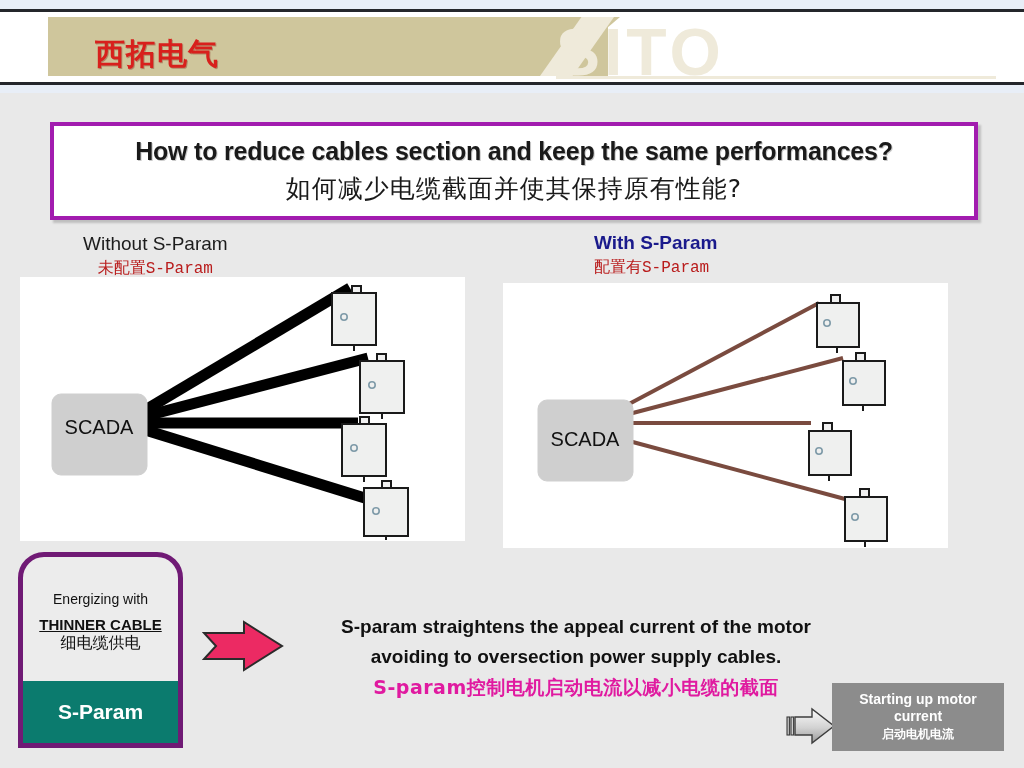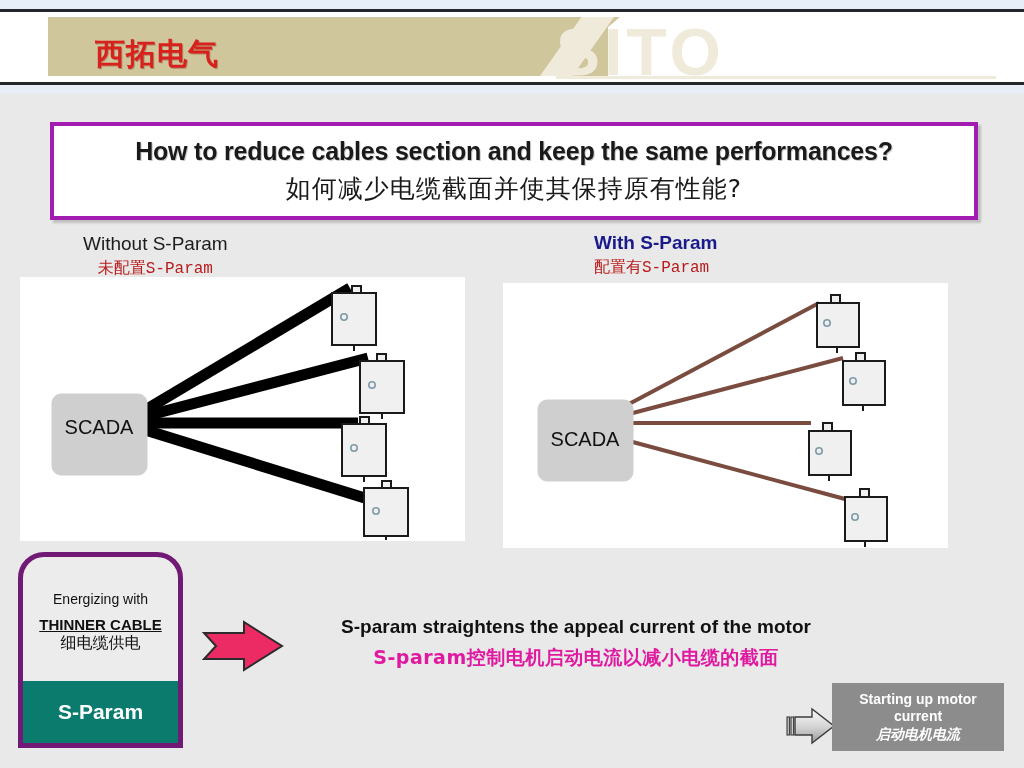--- a/index.html
+++ b/index.html
@@ -266,25 +266,24 @@
     text-align: center;
   }
   .co-en {
     font-size: 14px;
     font-weight: bold;
     color: #ffffff;
     line-height: 17px;
   }
   .co-cn {
     font-family: "DejaVu Sans", sans-serif;
-    font-size: 14px;
+    font-size: 12px;
     font-weight: bold;
     color: #ffffff;
     line-height: 19px;
-    font-style: italic;
   }
   #callout-arrow {
     position: absolute;
     left: 786px; top: 706px;
     width: 50px; height: 40px;
   }
 </style>
 </head>
 <body>
 
@@ -411,20 +410,21 @@
 </div>
 
 <div id="center-arrow">
   <svg viewBox="0 0 82 52" xmlns="http://www.w3.org/2000/svg">
     <polygon points="2,13 42,13 42,2 80,26 42,50 42,39 2,39 14,26" fill="#ec2a63" stroke="#2b2b2b" stroke-width="2" stroke-linejoin="miter"></polygon>
   </svg>
 </div>
 
 <div id="center-text">
   <div class="ct-en">S-param straightens the appeal current of the motor</div>
+  <div class="ct-en">avoiding to oversection power supply cables.</div>
   <div class="ct-cn">S-param控制电机启动电流以减小电缆的截面</div>
 </div>
 
 <div id="callout-arrow">
   <svg viewBox="0 0 50 40" xmlns="http://www.w3.org/2000/svg">
     <defs>
       <linearGradient id="gray-arrow-grad" x1="0" y1="0" x2="0" y2="1">
         <stop offset="0%" stop-color="#fbfbfb"></stop>
         <stop offset="55%" stop-color="#d2d2d2"></stop>
         <stop offset="100%" stop-color="#9a9a9a"></stop>

